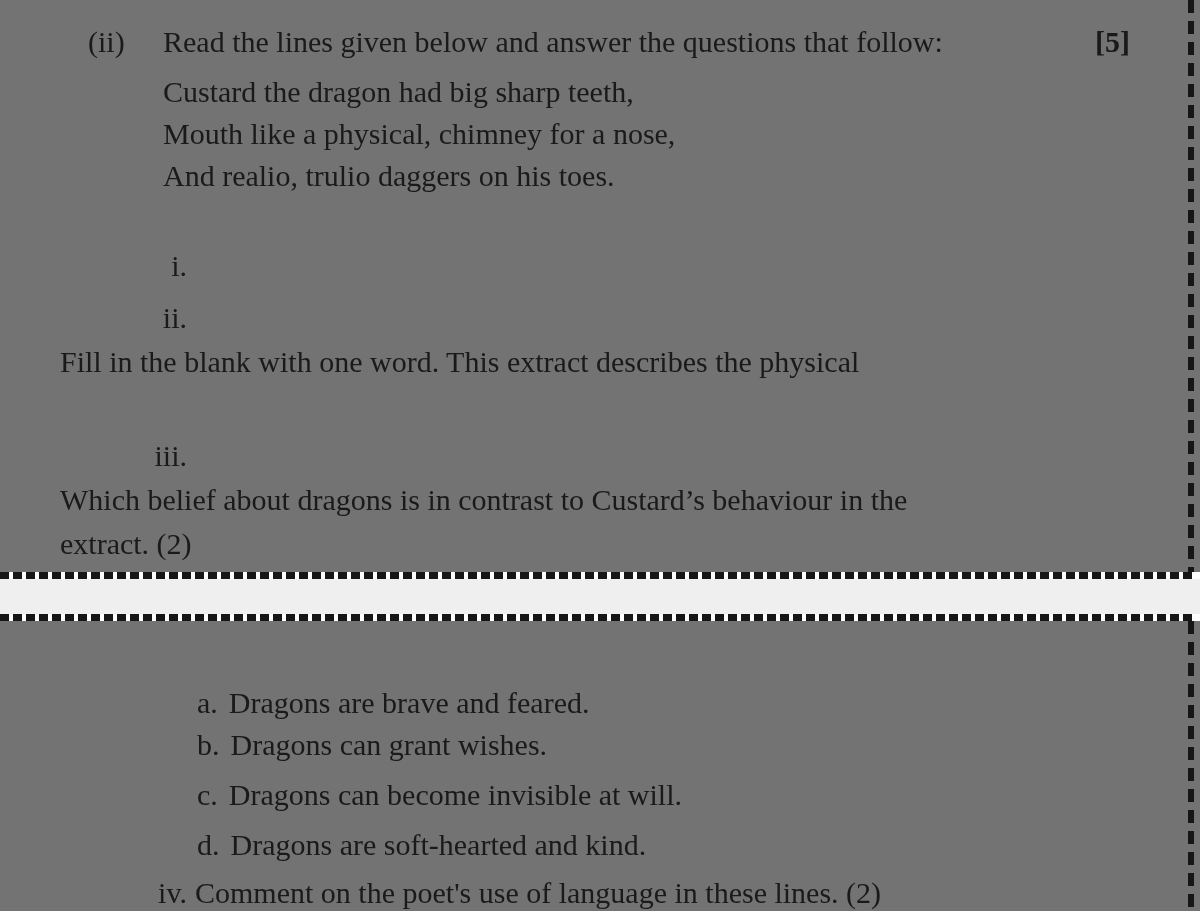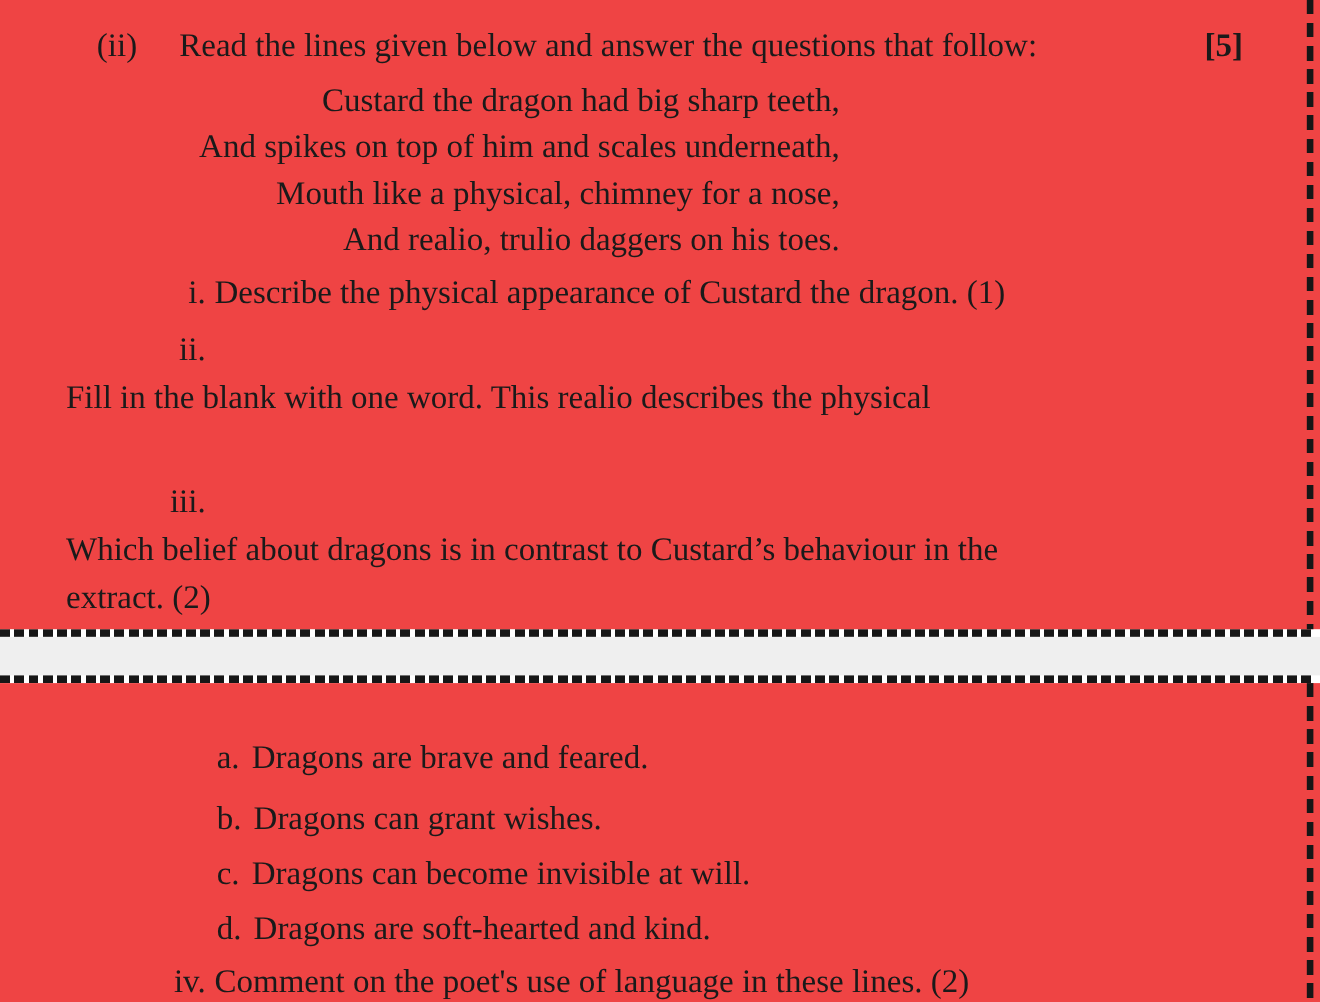--- a/index.html
+++ b/index.html
@@ -15,21 +15,21 @@
     font-size: 30px;
     color: #1a1a1a;
   }
   .screen {
     position: relative;
     width: 1200px;
     height: 911px;
   }
   .page {
     position: relative;
-    background: #ef4444;
+    background: #737373;
   }
   .page-top { height: 572px; }
   .page-bot { height: 290px; }
 
   
   .hr-dash {
     height: 7px;
     width: 1194px;
     background: repeating-linear-gradient(90deg, #161616 0 9px, transparent 9px 13px);
   }
@@ -67,24 +67,23 @@
     top: 21px;
     left: 1095px;
     line-height: 42px;
     font-weight: bold;
   }
 
   
   .poem {
     position: absolute;
     top: 71px;
-    left: 181px;
+    left: 163px;
     line-height: 42px;
     white-space: nowrap;
-    text-align: right;
   }
 
   
   .subq {
     position: absolute;
     left: 60px;
     display: flex;
     line-height: 44px;
     white-space: nowrap;
   }
@@ -100,57 +99,53 @@
   .subq-iv  { top: 250px; }
 
   
   .opt {
     position: absolute;
     left: 197px;
     line-height: 44px;
     white-space: nowrap;
   }
   .opt .opt-marker { margin-right: 11px; }
-  .opt-a { top: 46px; }
+  .opt-a { top: 60px; }
   .opt-b { top: 102px; }
   .opt-c { top: 152px; }
   .opt-d { top: 202px; }
 </style>
 </head>
 <body>
 
 <div class="screen">
 
   <section class="page page-top">
     <div class="vline"></div>
 
     <div class="prompt-row">
       <span class="qnum">(ii)</span>
       <span class="prompt">Read the lines given below and answer the questions that follow:</span>
     </div>
     <div class="marks">[5]</div>
 
     <div class="poem">
       <div>Custard the dragon had big sharp teeth,</div>
-      <div>And spikes on top of him and scales underneath,</div>
       <div>Mouth like a physical, chimney for a nose,</div>
       <div>And realio, trulio daggers on his toes.</div>
     </div>
 
     <div class="subq subq-i">
       <span class="sq-marker">i.</span>
-      <div class="sq-lines">
-        <div>Describe the physical appearance of Custard the dragon. (1)</div>
-      </div>
     </div>
 
     <div class="subq subq-ii">
       <span class="sq-marker">ii.</span>
       <div class="sq-lines">
-        <div>Fill in the blank with one word. This realio describes the physical</div>
+        <div>Fill in the blank with one word. This extract describes the physical</div>
       </div>
     </div>
 
     <div class="subq subq-iii">
       <span class="sq-marker">iii.</span>
       <div class="sq-lines">
         <div>Which belief about dragons is in contrast to Custard’s behaviour in the</div>
         <div>extract. (2)</div>
       </div>
     </div>

